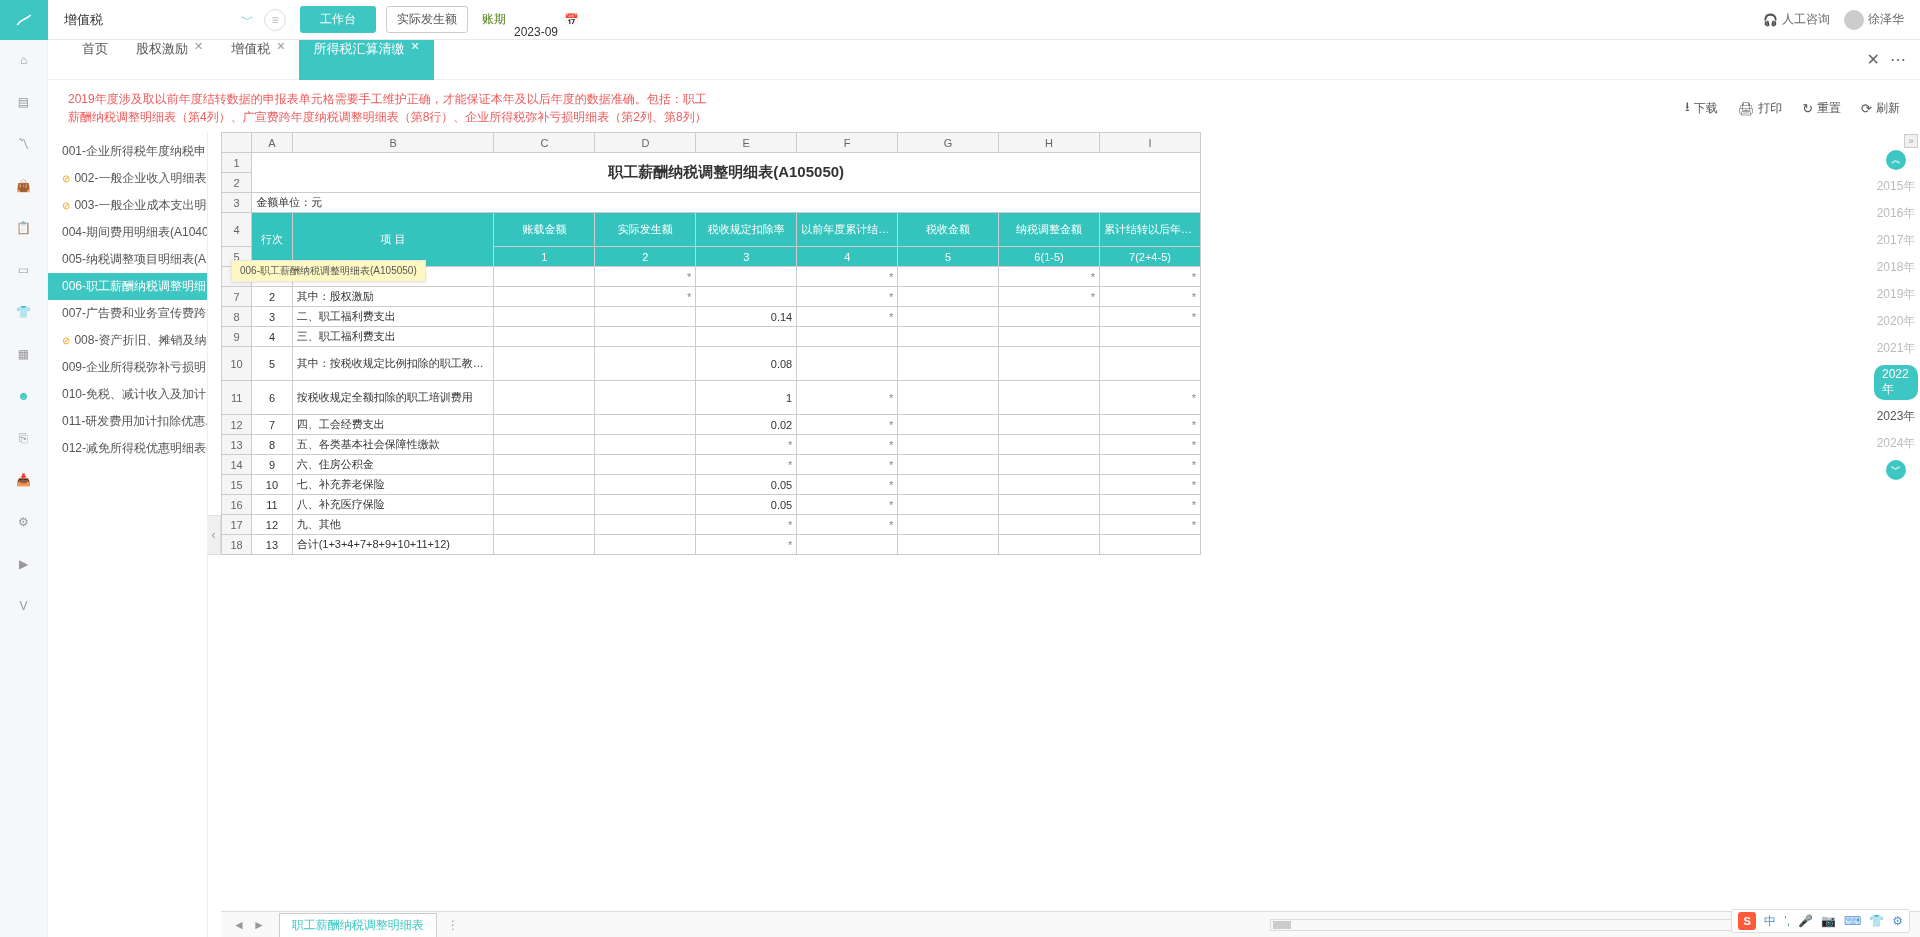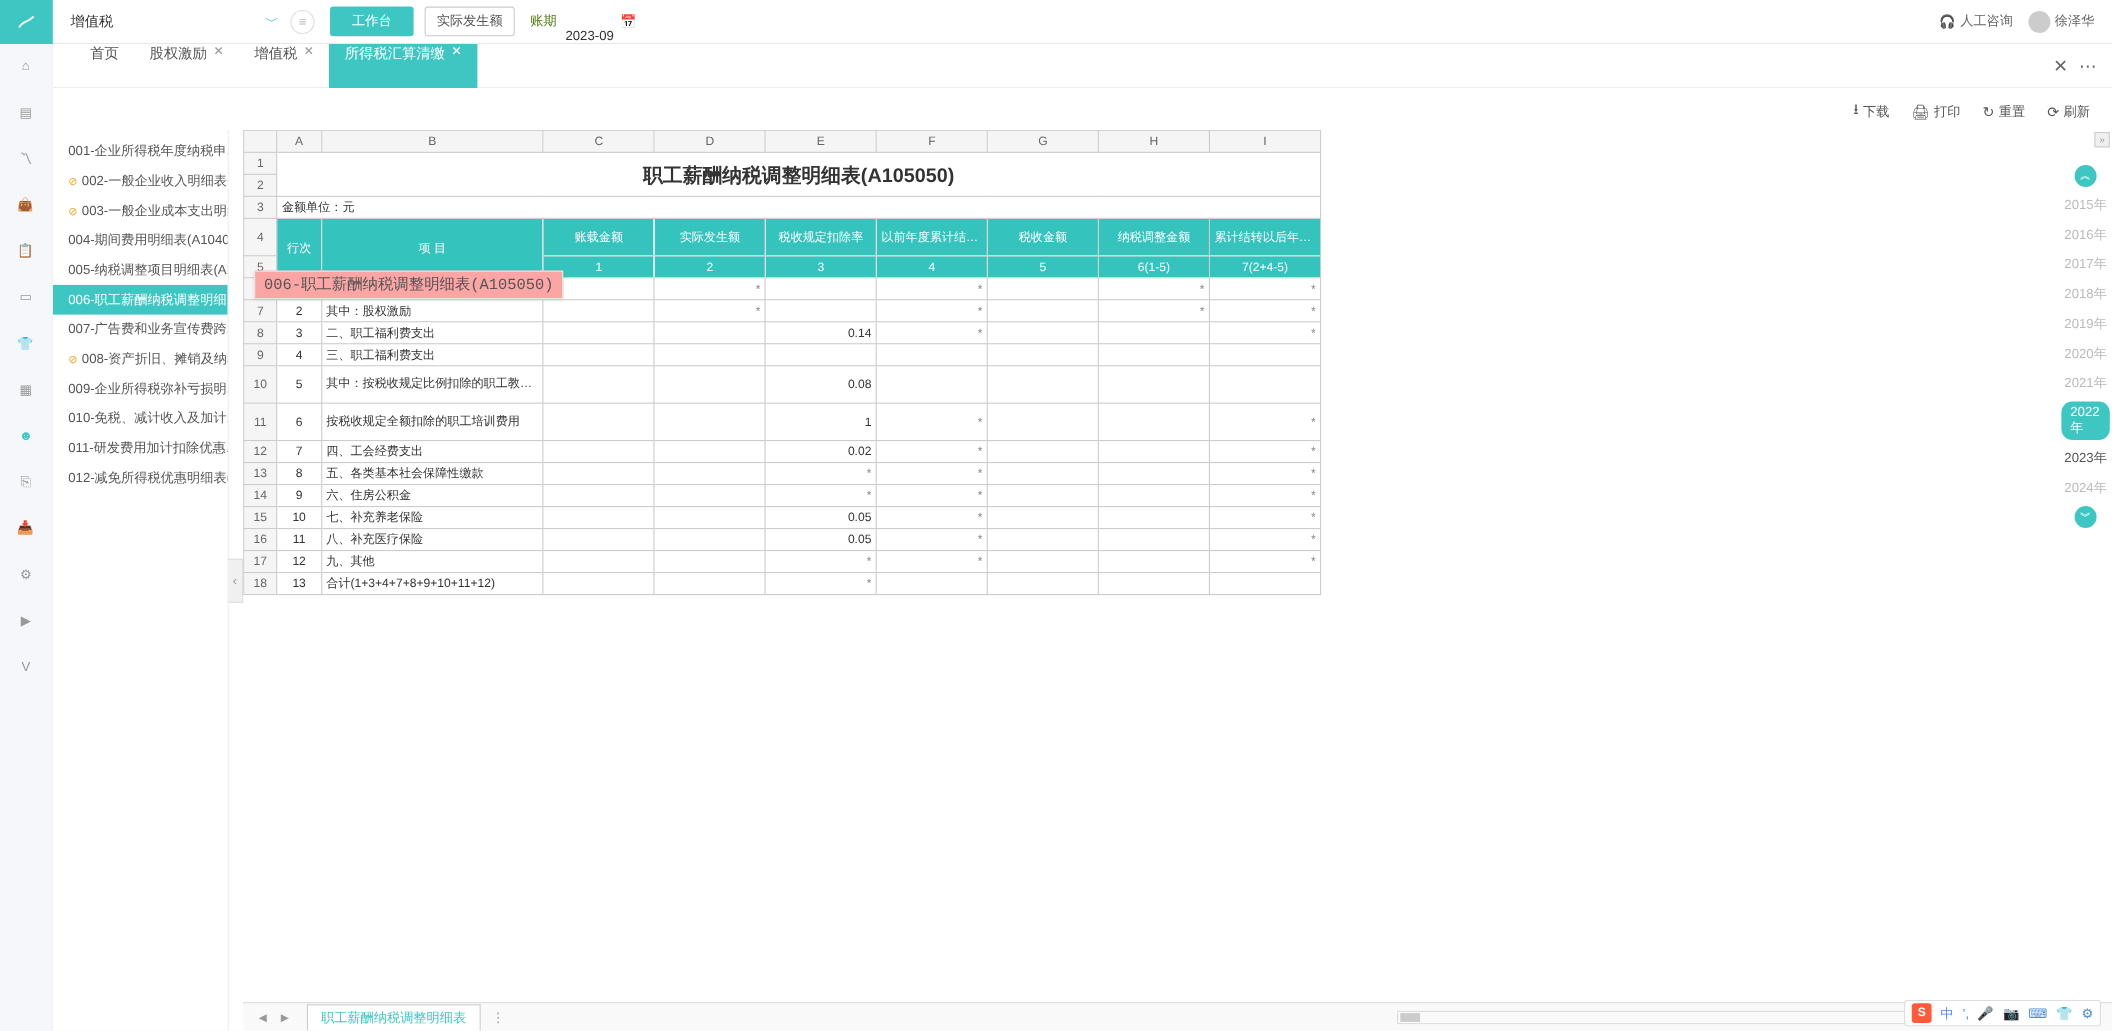--- a/index.html
+++ b/index.html
@@ -41,28 +41,28 @@
 .toolbar .ic { font-size:13px; }
 
 .body-area { flex:1; display:flex; overflow:hidden; }
 .form-list { width:160px; border-right:1px solid #eee; padding:6px 0; overflow-y:auto; }
 .form-item { padding:5px 8px 5px 14px; font-size:12px; color:#555; cursor:pointer; white-space:nowrap; overflow:hidden; text-overflow:ellipsis; display:flex; align-items:center; gap:4px; }
 .form-item.sel { background:#3ec7c2; color:#fff; }
 .warn-dot { color:#f5a623; font-size:10px; }
 .collapse-handle { width:14px; height:40px; background:#f0f0f0; border:1px solid #ddd; border-left:none; display:flex; align-items:center; justify-content:center; cursor:pointer; color:#999; align-self:center; margin-left:-1px; position:relative; z-index:5; }
 
 .sheet-wrap { flex:1; position:relative; overflow:auto; }
-.tooltip { position:absolute; left:10px; top:128px; background:#fca5a5; border:1px solid #e8e8e8; padding:3px 8px; font-size:14px; color:#555; z-index:10; box-shadow:0 1px 3px rgba(0,0,0,.1);font-family:Liberation Mono, monospace; }
+.tooltip { position:absolute; left:10px; top:128px; background:#fef9c3; border:1px solid #e8e8e8; padding:3px 8px; font-size:10px; color:#555; z-index:10; box-shadow:0 1px 3px rgba(0,0,0,.1); }
 
 table.sheet { border-collapse:collapse; table-layout:fixed; width:980px; }
 table.sheet td, table.sheet th { border:1px solid #ccc; height:20px; font-size:11px; padding:1px 4px; overflow:hidden; white-space:nowrap; text-overflow:ellipsis; }
 .rowhdr { background:#f5f5f5; text-align:center; color:#666; width:30px; }
 .colhdr { background:#f5f5f5; text-align:center; color:#666; height:18px; }
 .corner { background:#f5f5f5; width:30px; }
-.title-row td.title { text-align:center; font-weight:bold; font-size:18px; height:40px; background:#fff; }
+.title-row td.title { text-align:center; font-weight:bold; font-size:15px; height:40px; background:#fff; }
 .unit-cell { text-align:left; padding-right:6px; }
 .th-teal { background:#34c3bd; color:#fff; text-align:center; font-weight:normal; }
 .num-cell { text-align:right; }
 .star { color:#888; }
 .tall { height:34px; white-space:normal; line-height:1.2; }
 
 .sheet-tabs { position:absolute; left:0; right:0; bottom:0; height:26px; border-top:1px solid #ddd; display:flex; align-items:center; background:#f9f9f9; padding-left:8px; }
 .sheet-tabs .nav { color:#999; padding:0 4px; cursor:pointer; }
 .sheet-tabs .stab { border:1px solid #ccc; border-bottom:none; padding:3px 12px; background:#fff; color:#3ec7c2; margin-left:10px; cursor:pointer; }
 .sheet-tabs .hscroll { margin-left:auto; width:640px; height:12px; border:1px solid #ddd; margin-right:10px; position:relative; }
@@ -146,20 +146,21 @@
         <span>所得税汇算清缴</span>
         <span class="x">✕</span>
       </div>
     <div class="tabs-right">
       <span>✕</span>
       <span>⋯</span>
     </div>
   </div>
 
   <div class="banner-row">
+    <div class="banner">2019年度涉及取以前年度结转数据的申报表单元格需要手工维护正确，才能保证本年及以后年度的数据准确。包括：职工薪酬纳税调整明细表（第4列）、广宣费跨年度纳税调整明细表（第8行）、企业所得税弥补亏损明细表（第2列、第8列）</div>
     <div class="toolbar">
       <div class="btn">
           <span class="ic">⭳</span>
           <span>下载</span>
         </div>
       <div class="btn">
           <span class="ic">🖨</span>
           <span>打印</span>
         </div>
       <div class="btn">

